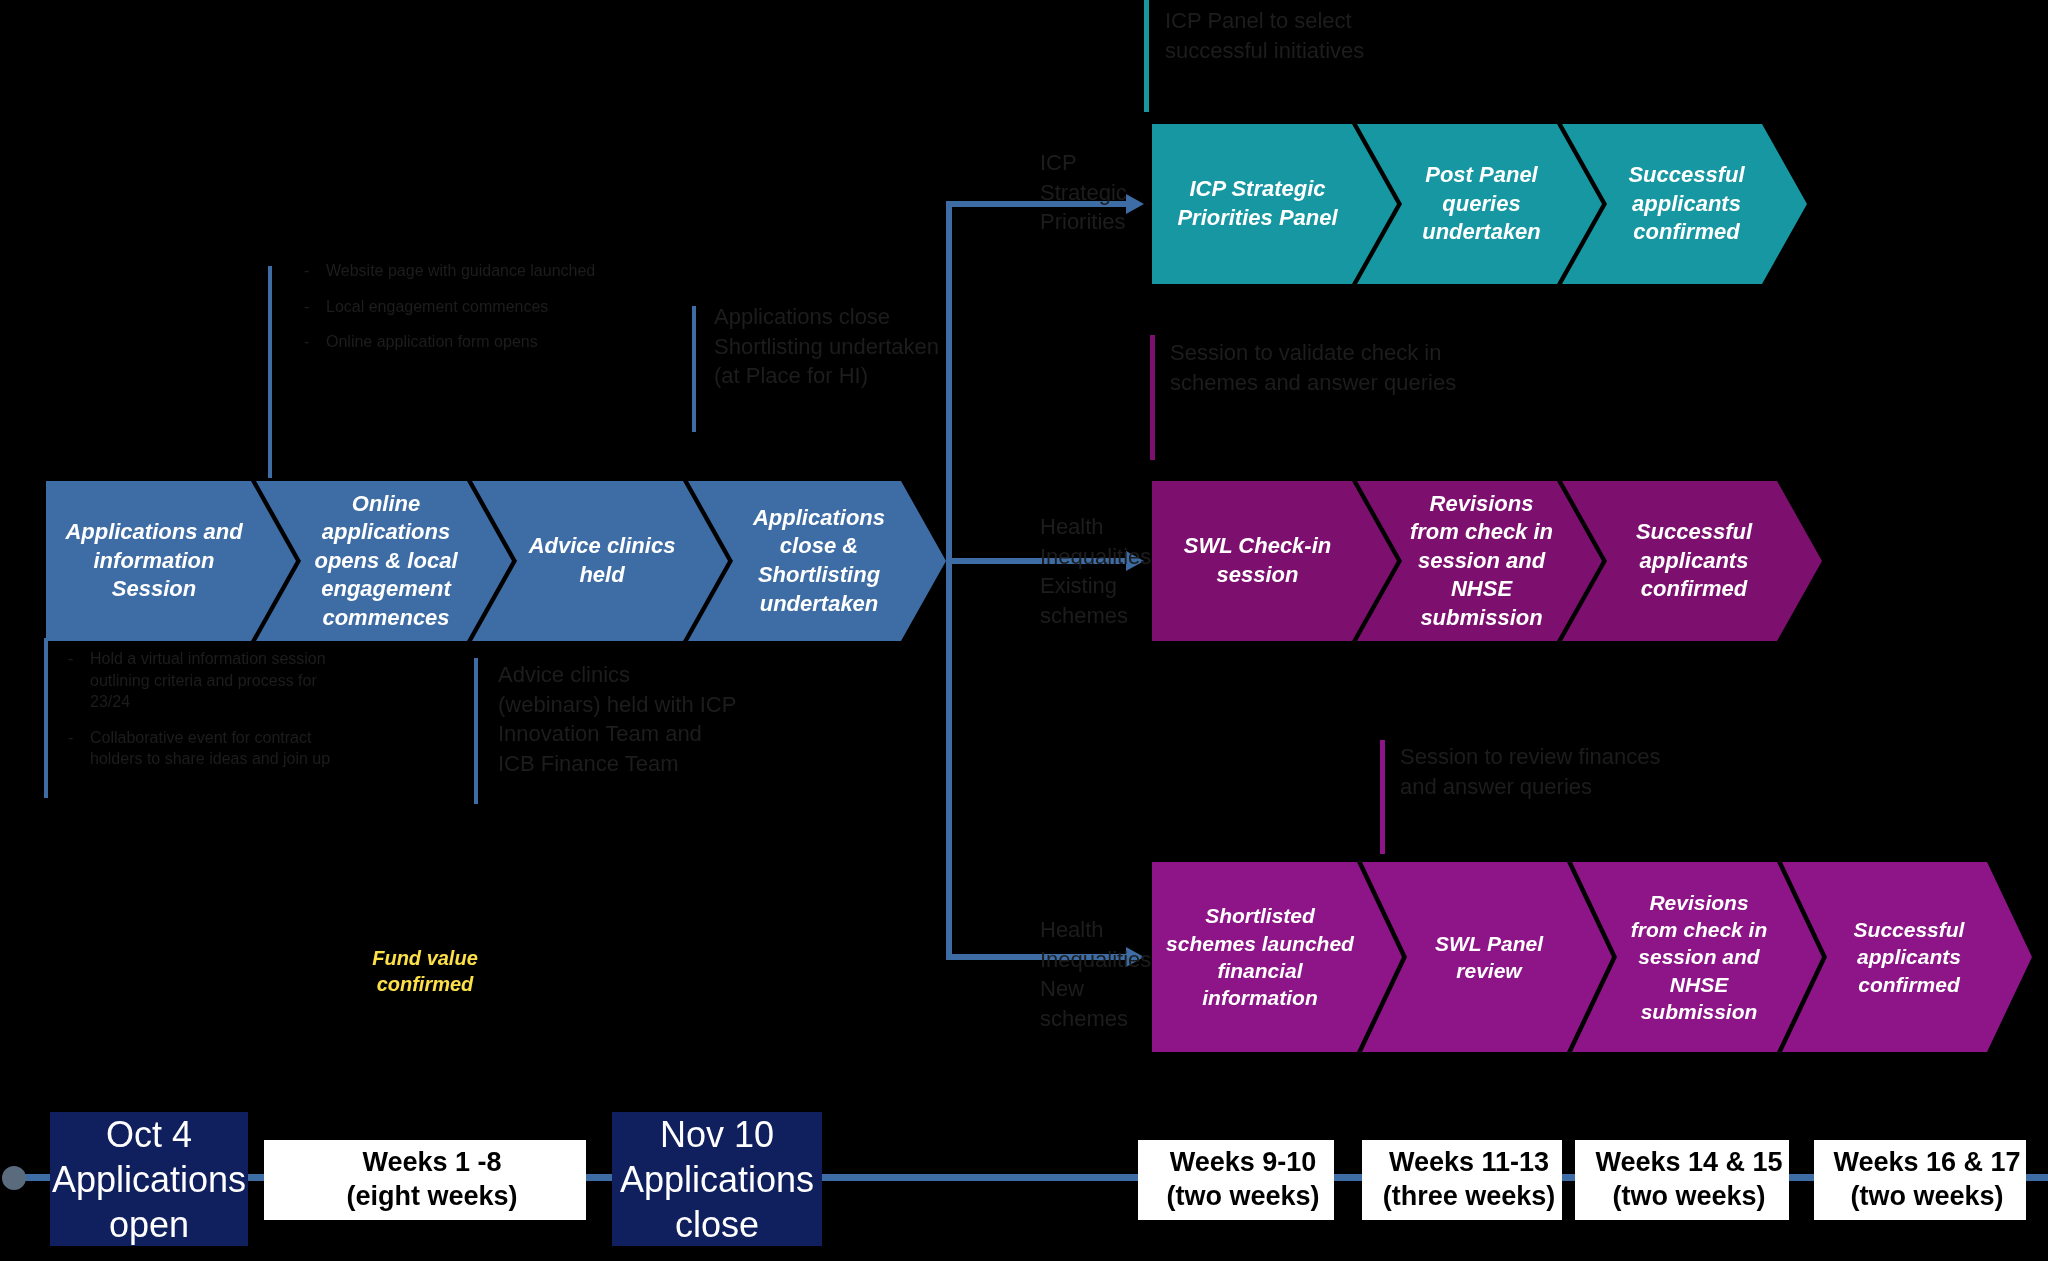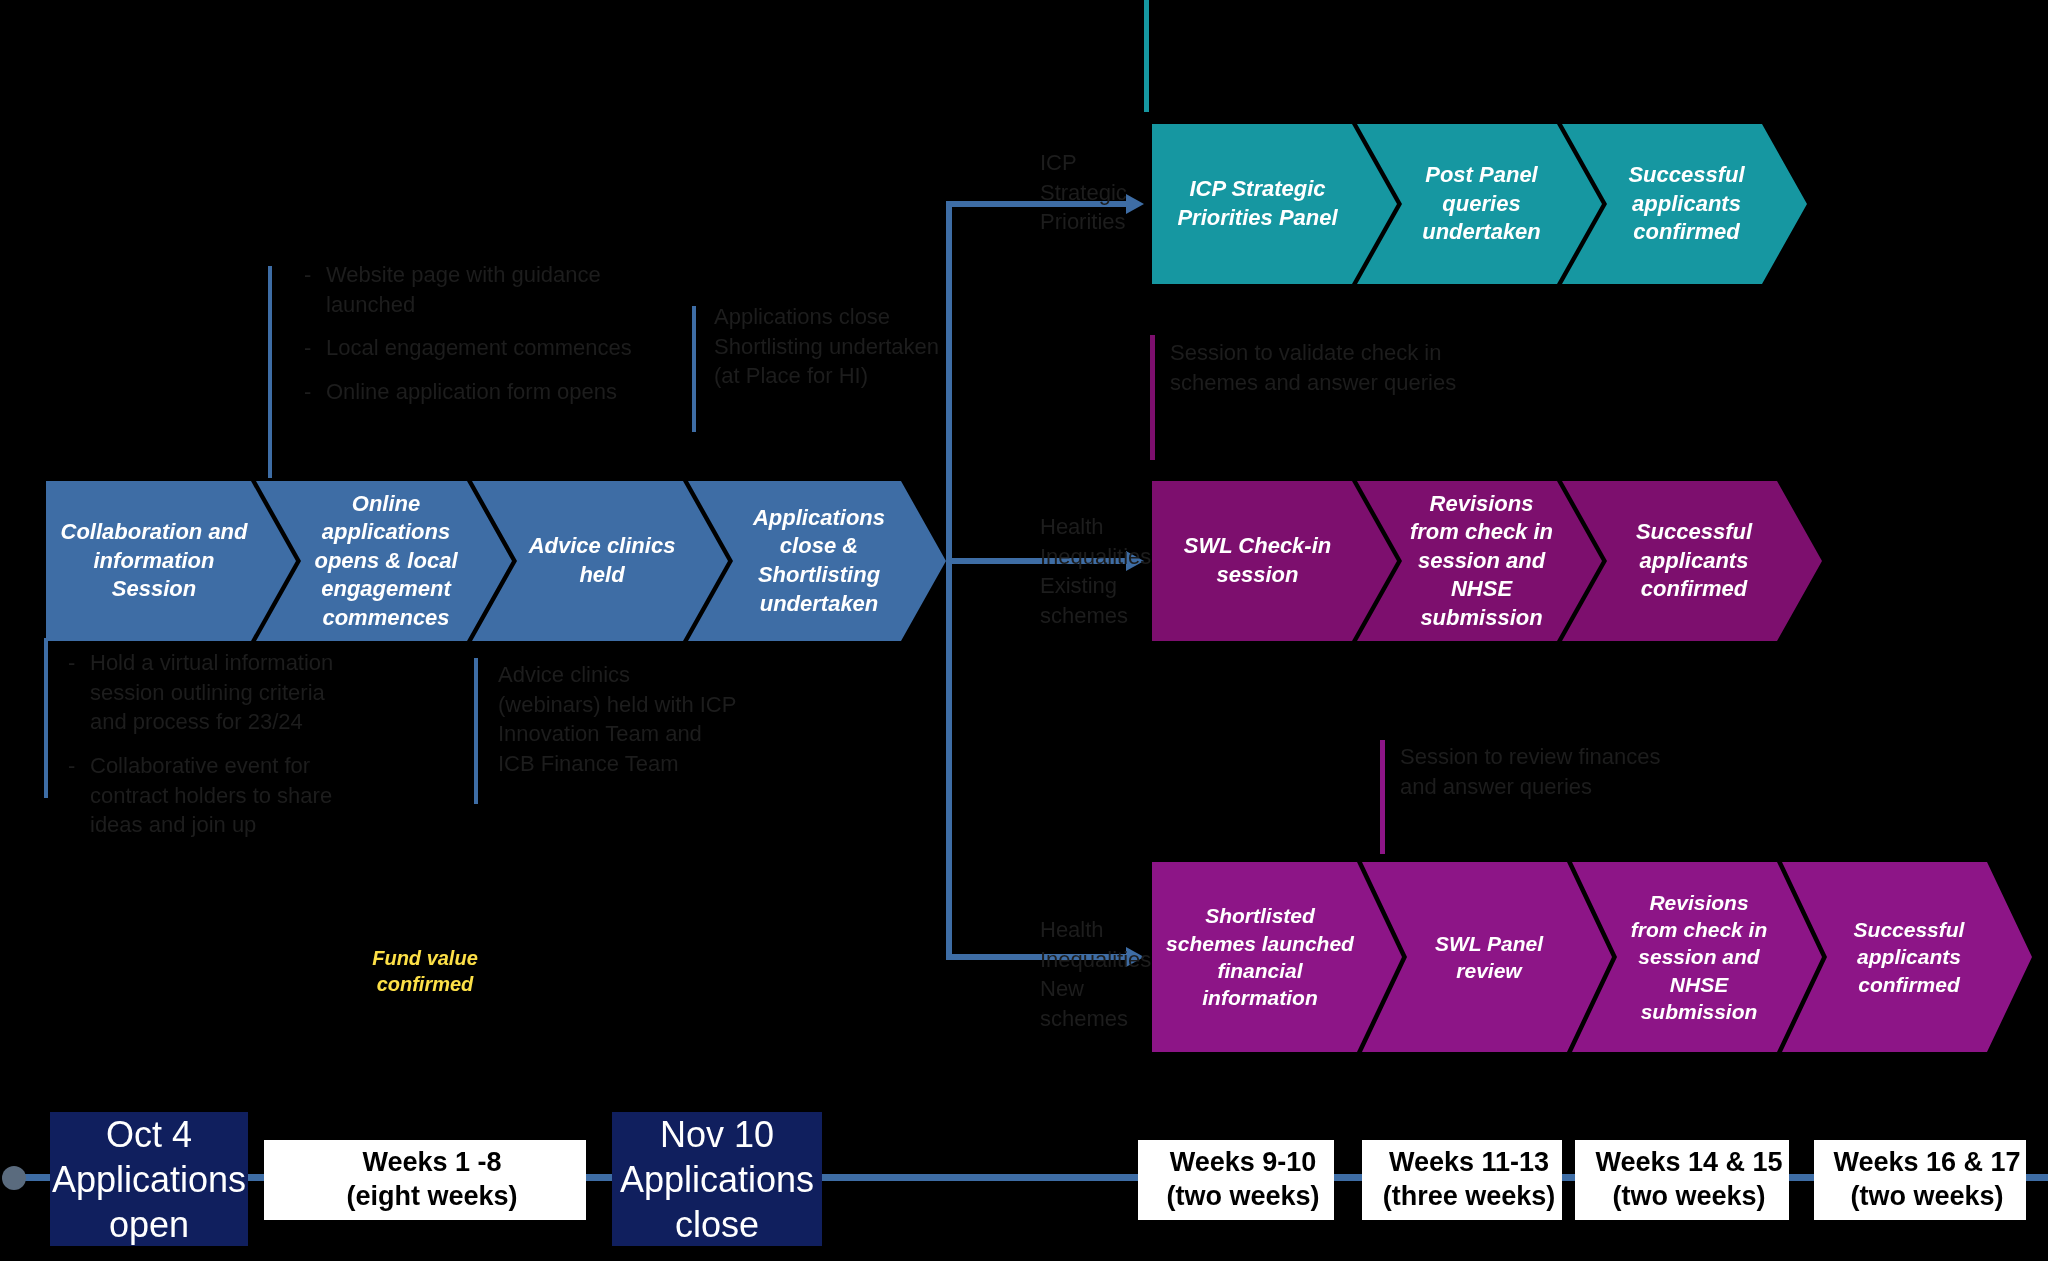--- a/index.html
+++ b/index.html
@@ -27,21 +27,21 @@
   .c-plum { background:#7D0F6E; }
   .c-purple { background:#8D1587; }
   .ah {
     position:absolute; width:0; height:0;
     border-top:10px solid transparent; border-bottom:10px solid transparent;
     border-left:18px solid #3E6DA5;
   }
 
   
   .note, .side-label { position:absolute; color:#1d1d1d; font-size:22px; line-height:1.35; white-space:pre-line; }
-  .bullets { position:absolute; color:#1d1d1d; font-size:22px; line-height:1.35; }
+  .bullets { position:absolute; color:#1d1d1d; font-size:16px; line-height:1.35; }
   .bullet { position:relative; padding-left:28px; margin-bottom:14px; }
   .bullet::before { content:"-"; position:absolute; left:6px; top:0; }
 
   .fund {
     position:absolute; color:#fde047; font-weight:bold; font-style:italic;
     font-size:20px; line-height:1.3; text-align:center; white-space:pre-line;
   }
 
   
   .tl-box {
@@ -73,34 +73,35 @@
     <div class="bullet">Hold a virtual information session outlining criteria and process for 23/24</div>
     <div class="bullet">Collaborative event for contract holders to share ideas and join up</div>
   </div>
 
   <div class="line c-blue" style="left:474px; top:658px; width:4px; height:146px;"></div>
   <div class="note" style="left:498px; top:660px; width:240px;">Advice clinics (webinars) held with ICP Innovation Team and ICB Finance Team</div>
 
   <div class="fund" style="left:320px; top:945px; width:210px;">Fund value
 confirmed</div>
 
-  <div class="step blue pent" style="left:46px;  top:481px; width:250px; height:160px;">Collaboration and information Session</div>
+  <div class="step blue pent" style="left:46px;  top:481px; width:250px; height:160px;">Applications and information Session</div>
   <div class="step blue chev" style="left:256px; top:481px; width:256px; height:160px;">Online applications opens &amp; local engagement commences</div>
   <div class="step blue chev" style="left:472px; top:481px; width:256px; height:160px;">Advice clinics held</div>
   <div class="step blue chev" style="left:688px; top:481px; width:258px; height:160px;">Applications close &amp; Shortlisting undertaken</div>
 
   <div class="line c-blue" style="left:946px; top:201px; width:6px; height:759px;"></div>
   <div class="line c-blue" style="left:950px; top:201px; width:178px; height:6px;"></div>
   <div class="ah" style="left:1126px; top:194px;"></div>
   <div class="line c-blue" style="left:950px; top:558px; width:178px; height:6px;"></div>
   <div class="ah" style="left:1126px; top:551px;"></div>
   <div class="line c-blue" style="left:950px; top:954px; width:178px; height:6px;"></div>
   <div class="ah" style="left:1126px; top:947px;"></div>
 
   <div class="line c-teal" style="left:1144px; top:0px; width:5px; height:112px;"></div>
+  <div class="note" style="left:1165px; top:6px; width:280px;">ICP Panel to select successful initiatives</div>
   <div class="side-label" style="left:1040px; top:148px; width:110px;">ICP Strategic Priorities</div>
   <div class="step teal pent" style="left:1152px; top:124px; width:245px; height:160px;">ICP Strategic Priorities Panel</div>
   <div class="step teal chev" style="left:1357px; top:124px; width:245px; height:160px;">Post Panel queries undertaken</div>
   <div class="step teal chev" style="left:1562px; top:124px; width:245px; height:160px;">Successful applicants confirmed</div>
 
   <div class="line c-plum" style="left:1150px; top:335px; width:5px; height:125px;"></div>
   <div class="note" style="left:1170px; top:338px; width:300px;">Session to validate check in schemes and answer queries</div>
   <div class="side-label" style="left:1040px; top:512px; width:110px;">Health Inequalities Existing schemes</div>
   <div class="step plum pent" style="left:1152px; top:481px; width:245px; height:160px;">SWL Check-in session</div>
   <div class="step plum chev" style="left:1357px; top:481px; width:245px; height:160px;">Revisions from check in session and NHSE submission</div>

